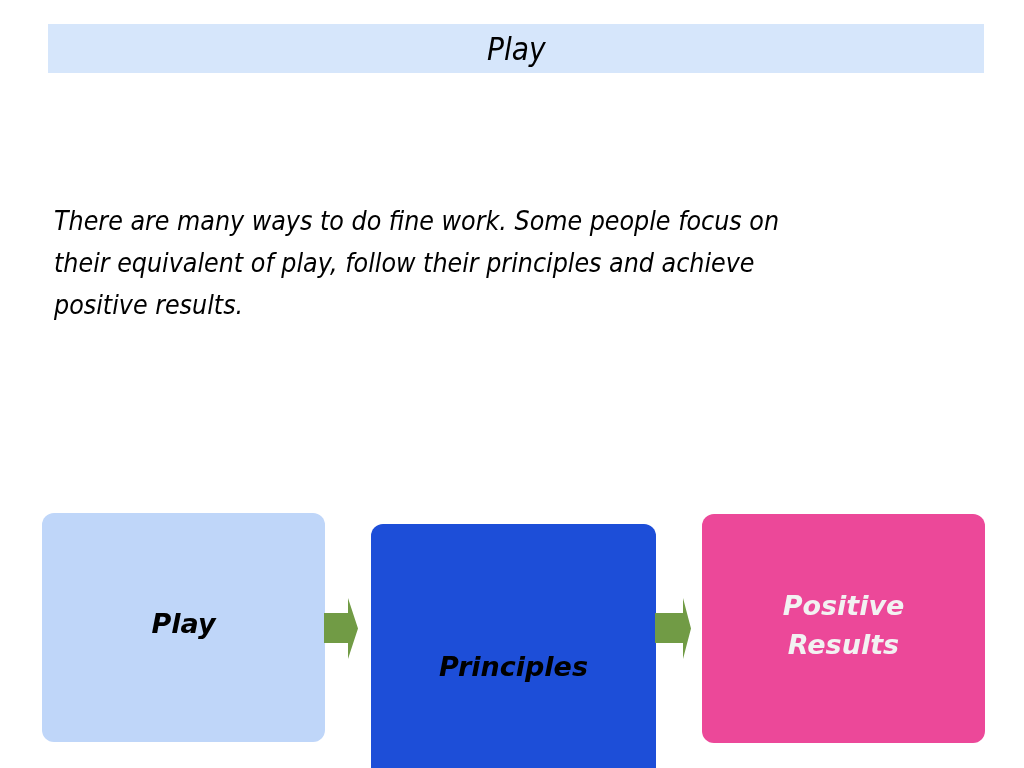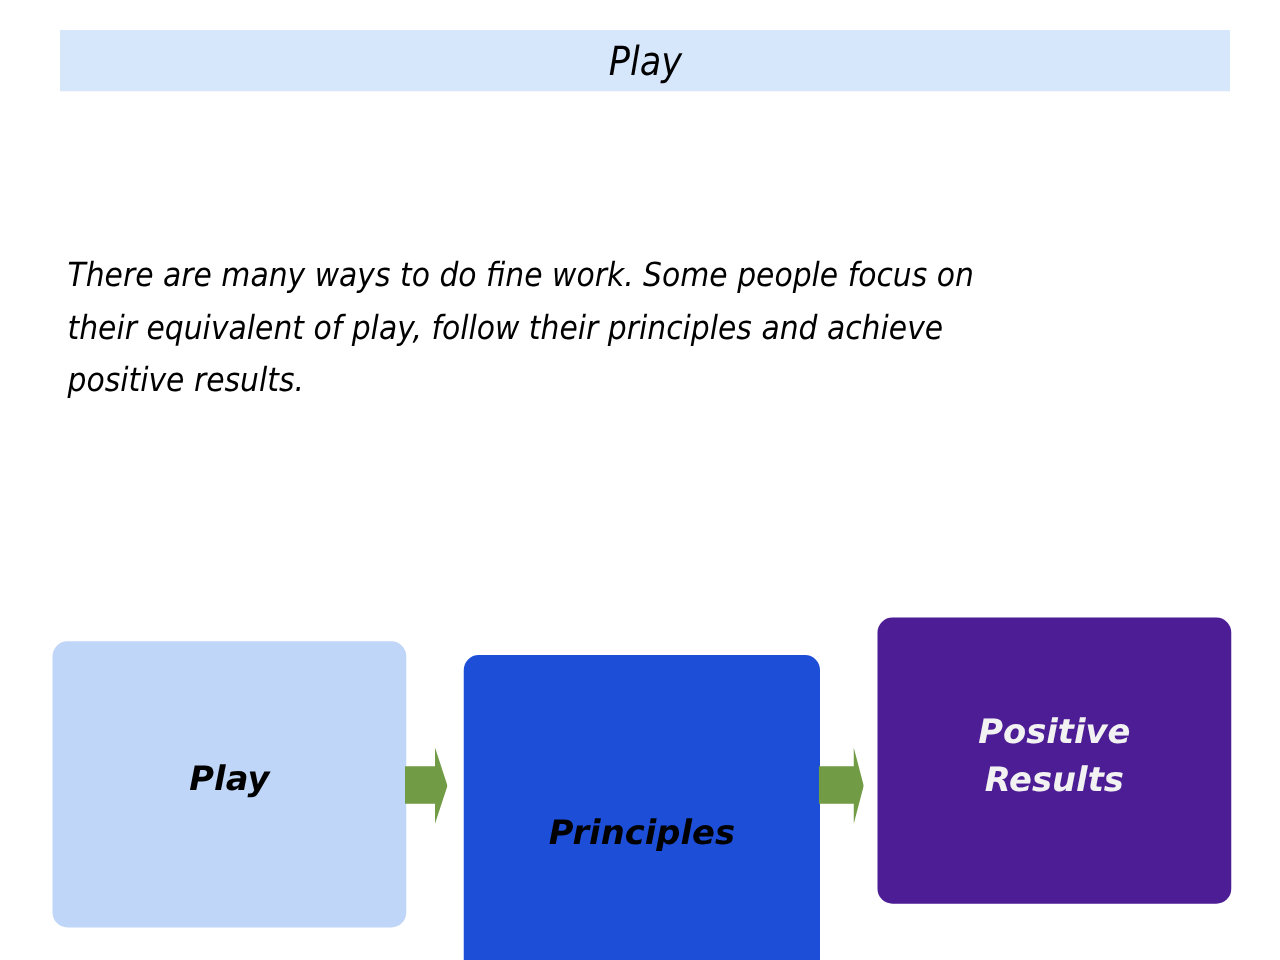--- a/index.html
+++ b/index.html
@@ -72,24 +72,24 @@
     .box-principles {
       left: 371px;
       top: 524px;
       width: 285px;
       height: 292px;
       background: #1d4ed8;
       color: #000000;
     }
     .box-results {
       left: 702px;
-      top: 494px;
+      top: 514px;
       width: 283px;
       height: 229px;
-      background: #4c1d95;
+      background: #ec4899;
       color: #f2f2f2;
       justify-content: center;
     }
     .box-label {
       display: inline-block;
       transform: translateY(-4px);
     }
     .arrow {
       position: absolute;
     }

